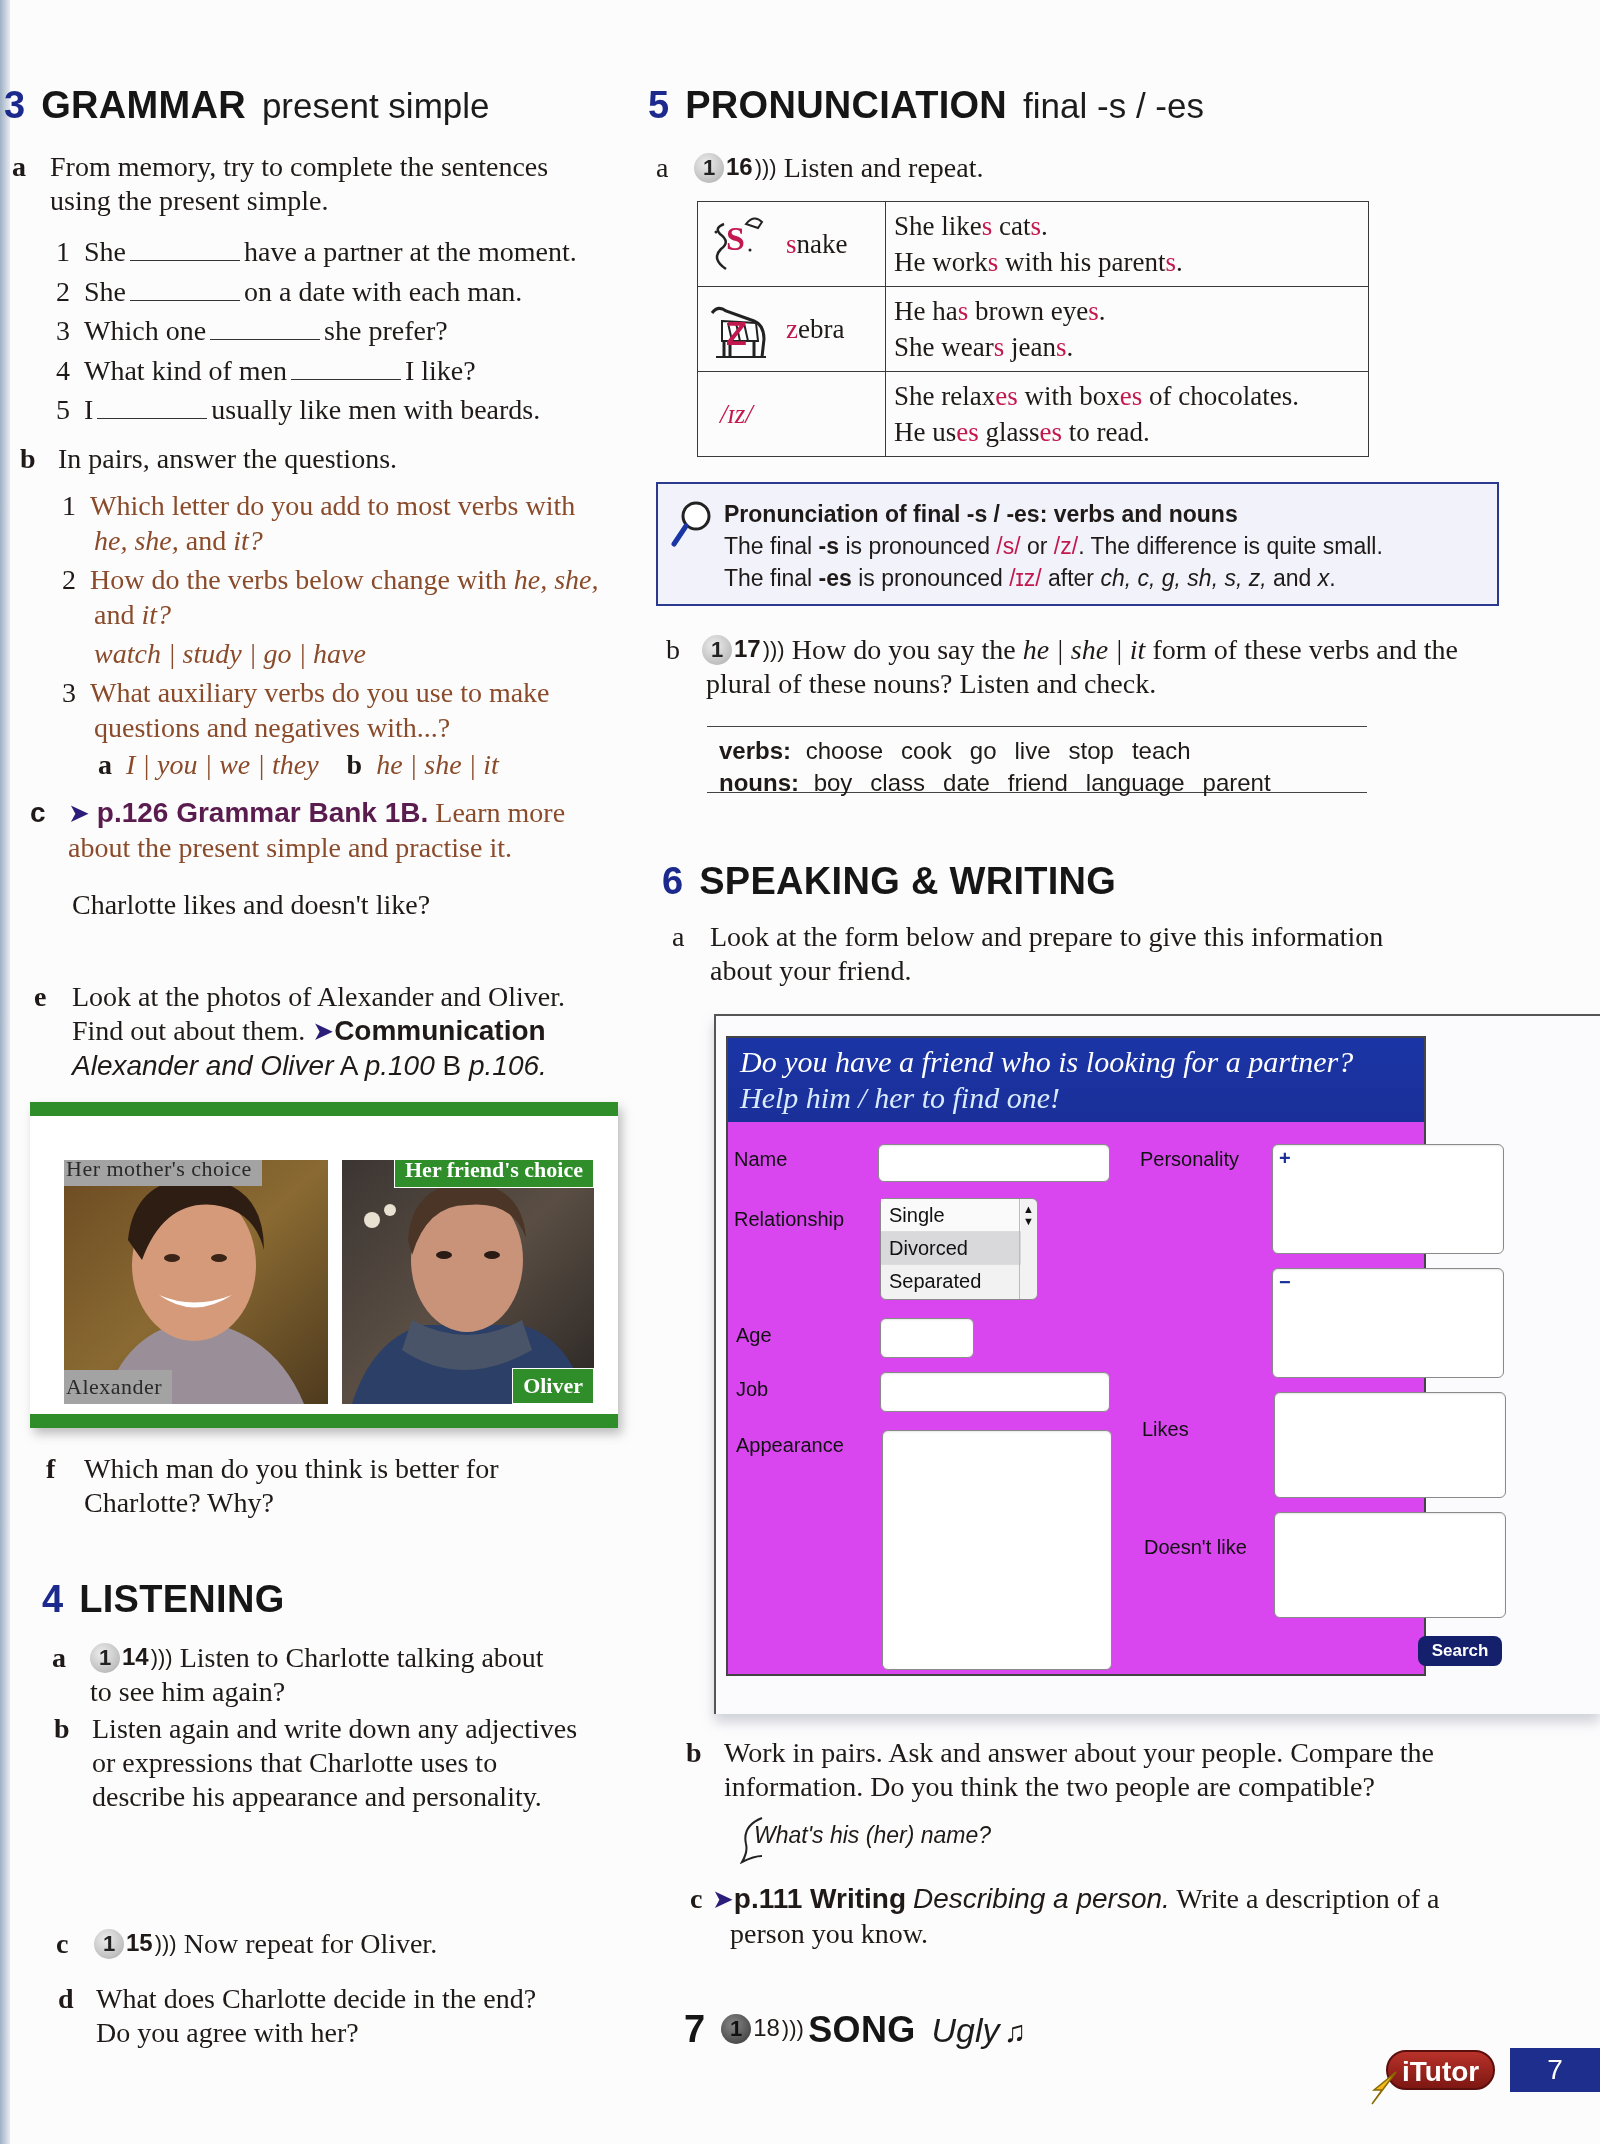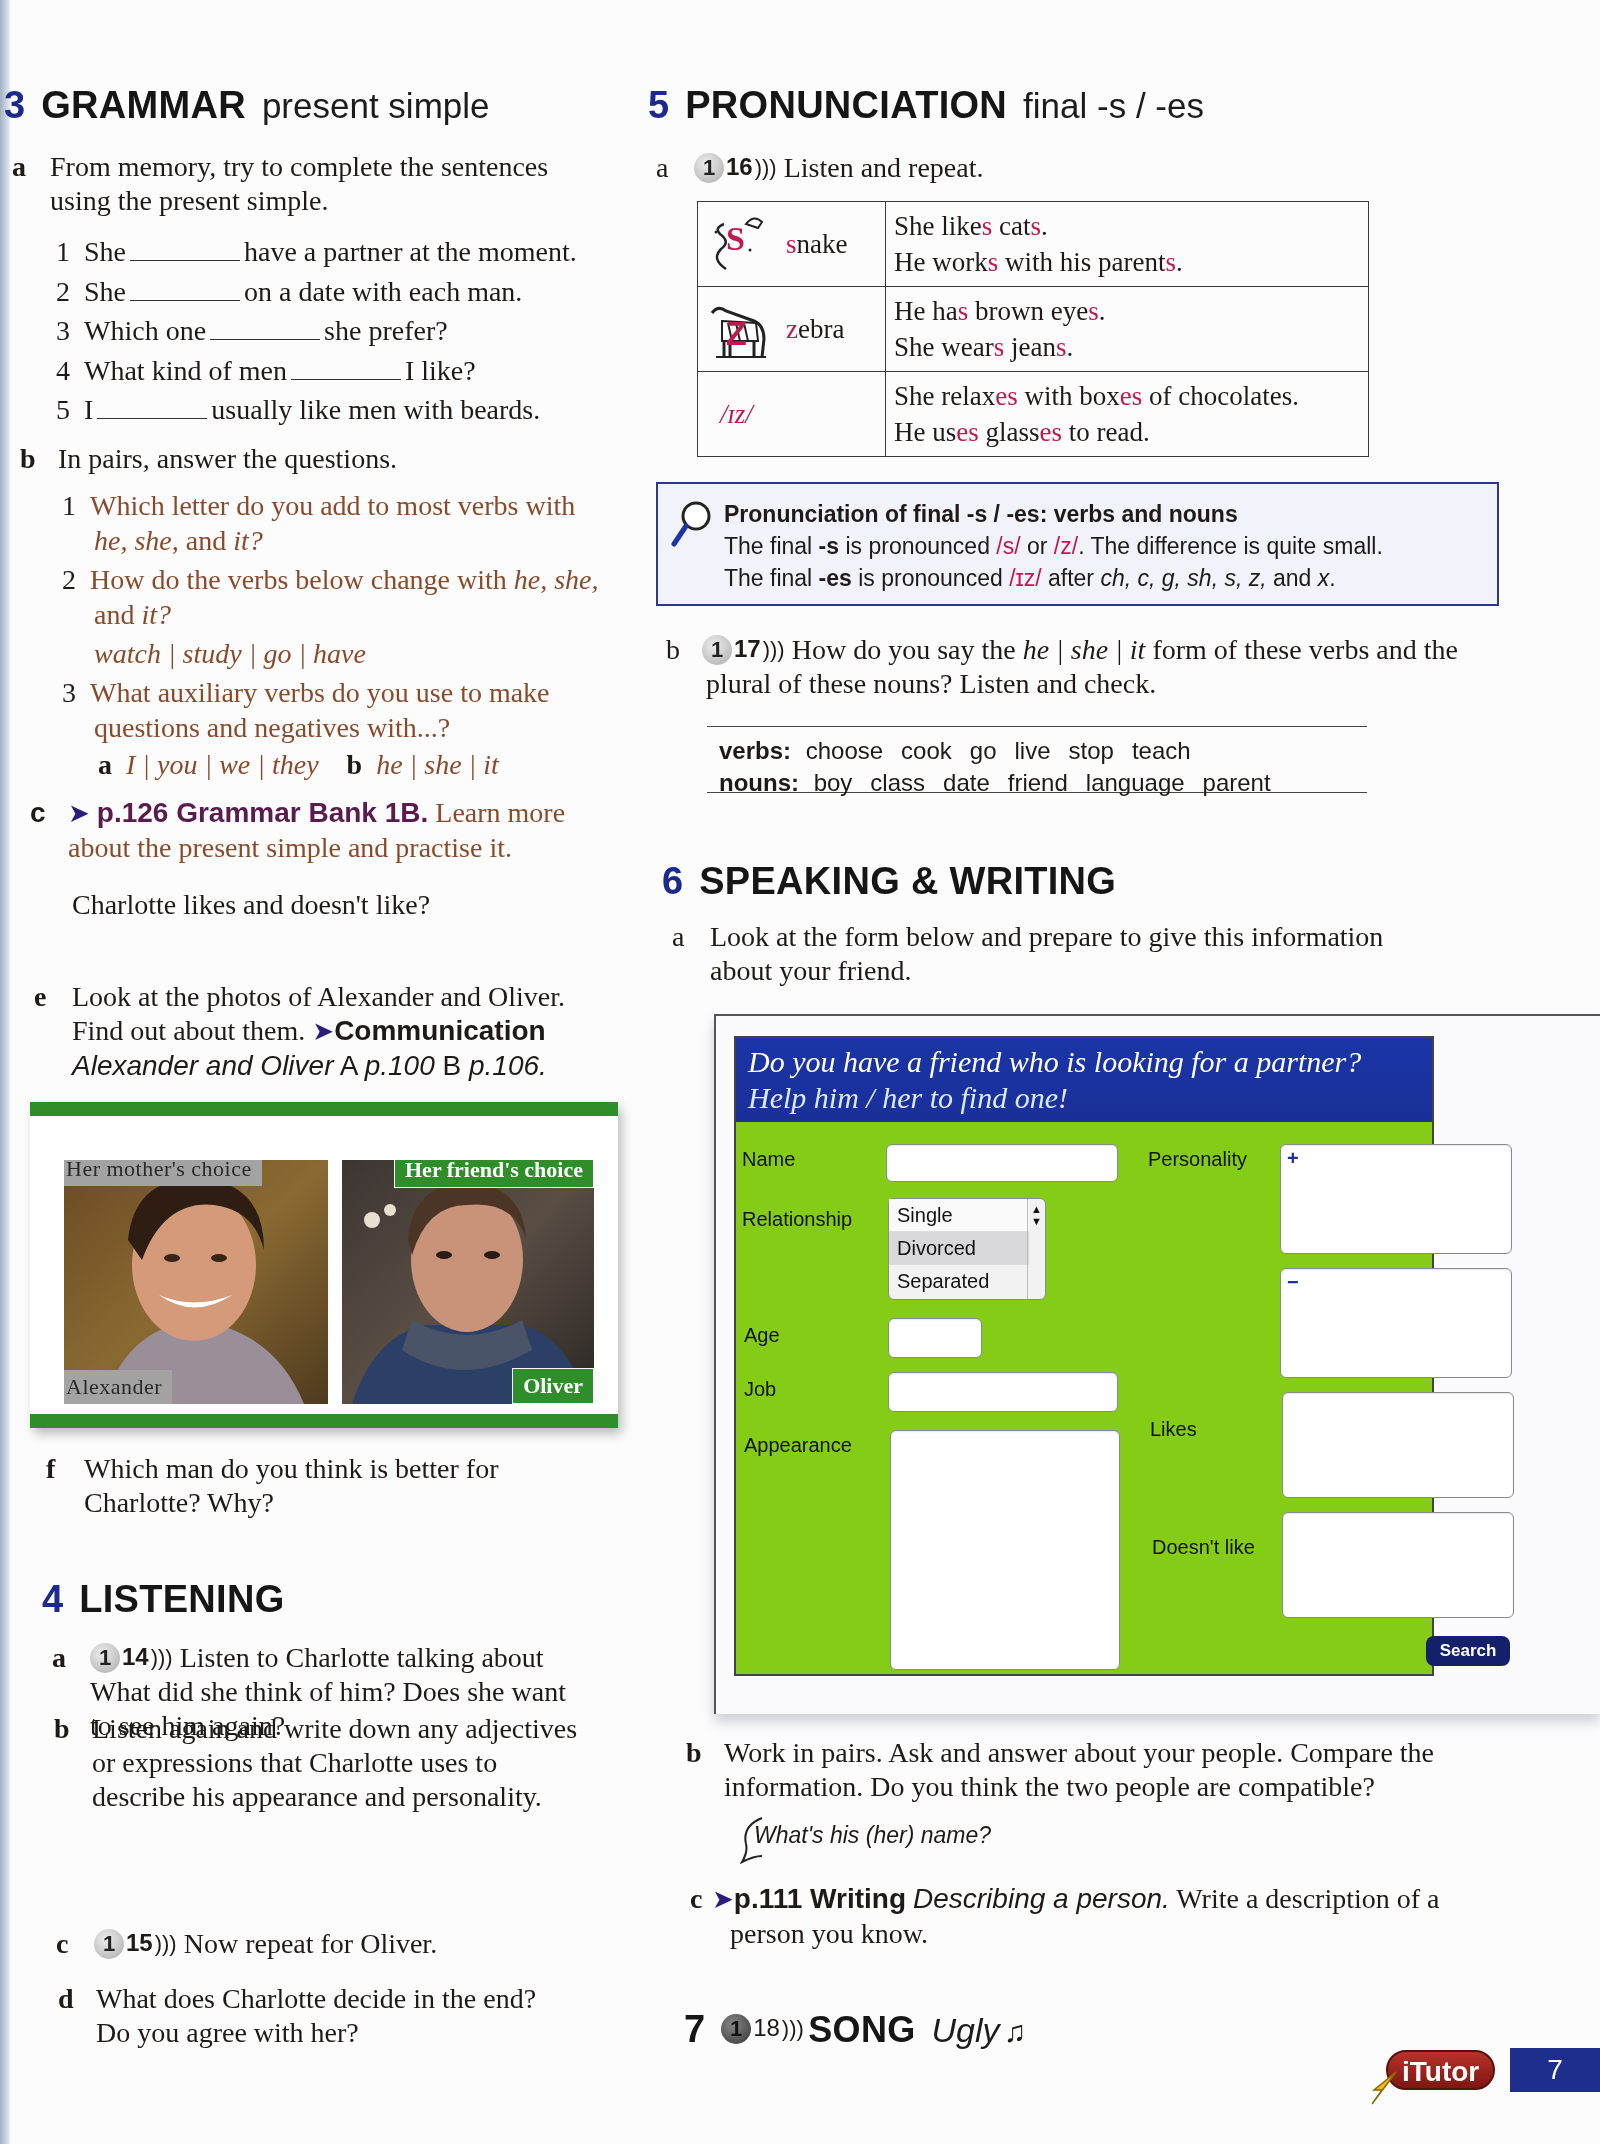--- a/index.html
+++ b/index.html
@@ -81,22 +81,22 @@
   .tag-light { background: #a3a3a3; color: #2a2a2a; font-weight: normal !important; letter-spacing: 0.5px; }
   .tag-green { background: #2f8e2a; color: #fff; border: 1px solid #fff; }
 
   
   .form-wrap {
     position: absolute; left: 714px; top: 1014px; width: 886px; height: 700px;
     background: #fbfbfd; border-top: 2px solid #555; border-left: 2px solid #555;
     box-shadow: 0 8px 12px rgba(120,130,150,0.35);
   }
   .form {
-    position: absolute; left: 18px; top: 20px; width: 700px; height: 640px;
-    border: 2px solid #444; background: #84cc16;
+    position: absolute; left: 10px; top: 20px; width: 700px; height: 640px;
+    border: 2px solid #444; background: #d946ef;
     font-family: "Liberation Sans", "DejaVu Sans", sans-serif; font-size: 20px; color: #111;
   }
   .form-head {
     position: absolute; left: 0; top: 0; width: 100%; height: 84px;
     background: linear-gradient(180deg, #1b35a6, #1a2f98);
     font-family: "Liberation Serif", serif; font-style: italic; color: #fff; font-size: 30px; line-height: 36px;
     padding: 6px 12px;
   }
   .form-head .sub { color: #d9ecff; }
   .flabel { position: absolute; font-size: 20px; }
@@ -235,21 +235,20 @@
   <div><span class="letter">f</span><span>Which man do you think is better for</span></div>
   <div style="padding-left:38px;">Charlotte? Why?</div>
 </div>
 
 <div class="abs sec-head" style="left:42px; top:1578px;">
   <span class="sec-num">4</span><span class="sec-title">LISTENING</span>
 </div>
 
 <div class="abs txt" style="left:52px; top:1640px; width:580px;">
   <div><span class="letter">a</span><span class="audio"><span class="disc">1</span><span>14</span><span class="waves">)))</span></span> <span>Listen to Charlotte talking about</span></div>
-  <div style="padding-left:38px;">What did she think of him? Does she want</div>
   <div style="padding-left:38px;">to see him again?</div>
 </div>
 
 <div class="abs txt" style="left:54px; top:1712px; width:580px;">
   <div><span class="letter">b</span><span>Listen again and write down any adjectives</span></div>
   <div style="padding-left:38px;">or expressions that Charlotte uses to</div>
   <div style="padding-left:38px;">describe his appearance and personality.</div>
 </div>
 
 <div class="abs txt" style="left:56px; top:1926px;">

